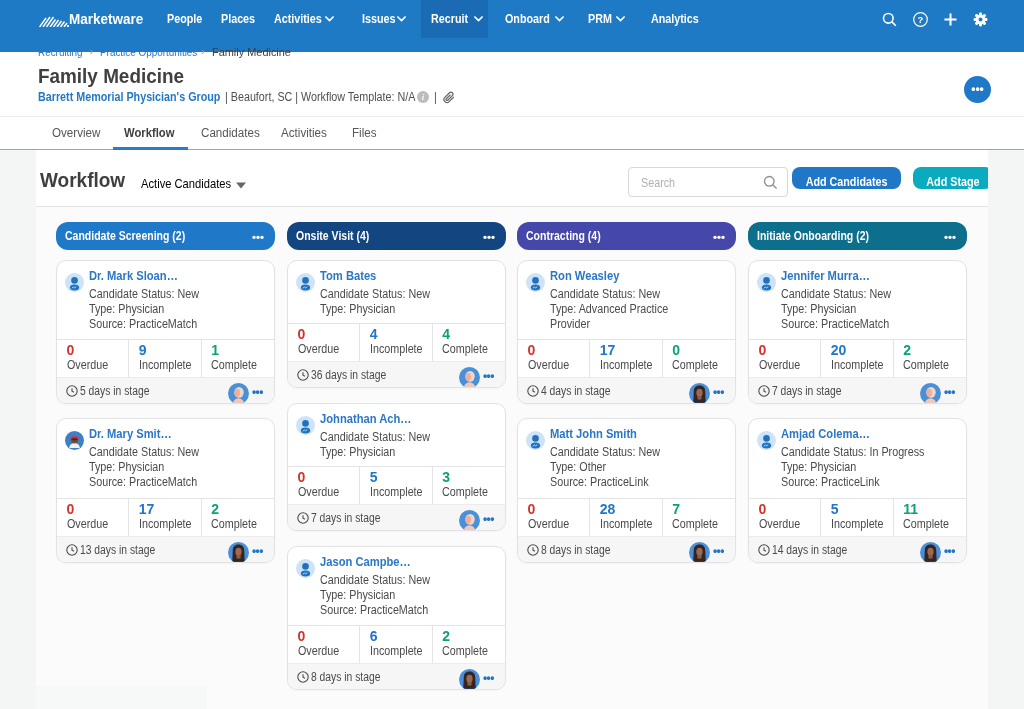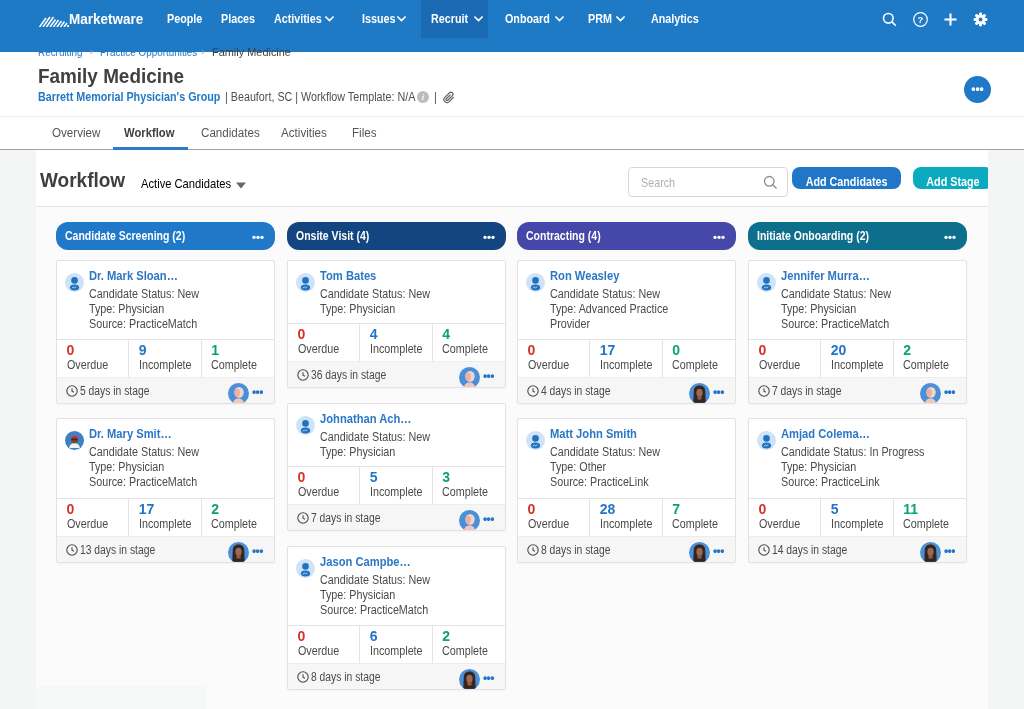--- a/index.html
+++ b/index.html
@@ -48,21 +48,21 @@
 .gutterL { position:absolute; z-index:5; left:0; top:150px; width:36px; height:559px; background:#f4f5f5; }
 .gutterR { position:absolute; left:988px; top:-57px; width:36px; height:559px; background:#f4f5f5; z-index:5; }
 .bstrip { position:absolute; left:36px; top:479px; width:171px; height:23px; background:#f7f8f8; }
 
 .col { position:absolute; top:0; width:219px; }
 .col1 { left:56px; } .col2 { left:287px; } .col3 { left:517px; } .col4 { left:748px; }
 .colhead { position:absolute; top:15px; left:0; width:219px; height:28px; border-radius:12px; color:#fff; font-size:12.5px; font-weight:bold; line-height:28px; padding-left:9px; }
 .colhead .hd { position:absolute; right:11px; top:1px; letter-spacing:0px; font-size:11.5px; }
 .ch1 { background:#2079c8; } .ch2 { background:#134580; } .ch3 { background:#4547a9; } .ch4 { background:#0d6f8c; }
 
-.card { position:absolute; left:0; width:219px; background:#fff; border:1px solid #e2e2e5; border-radius:2px; display:flex; flex-direction:column; overflow:hidden; box-shadow:0 1px 2px rgba(0,0,0,0.03); }
+.card { position:absolute; left:0; width:219px; background:#fff; border:1px solid #e2e2e5; border-radius:10px; display:flex; flex-direction:column; overflow:hidden; box-shadow:0 1px 2px rgba(0,0,0,0.03); }
 .ctop { flex:1; display:flex; padding:9px 2px 0 8px; }
 .cav { width:19px; height:19px; margin-right:5px; margin-top:3px; flex:none; }
 .cinfo { font-size:12.5px; color:#4a4a4a; line-height:15px; transform:scaleX(0.86); transform-origin:0 0; white-space:nowrap; }
 .cname { color:#2b77c5; font-weight:bold; text-decoration:none; display:block; font-size:13px; margin-top:-2px; margin-bottom:4px; }
 .stats { height:38px; border-top:1px solid #e4e4e4; display:flex; flex:none; }
 .cell { width:33.333%; border-right:1px solid #e4e4e4; padding:3px 0 0 9.5px; font-size:12.5px; color:#4a4a4a; line-height:15px; }
 .cell:last-child { border-right:none; }
 .cell b { display:block; font-size:14px; }
 .n-red { color:#d2342c; } .n-blue { color:#2176c7; } .n-green { color:#0ba17c; }
 .cfoot { height:26px; background:#f6f6f6; border-top:1px solid #ececec; display:flex; align-items:center; padding:0 11px 0 9px; flex:none; font-size:12px; color:#4a4a4a; }

